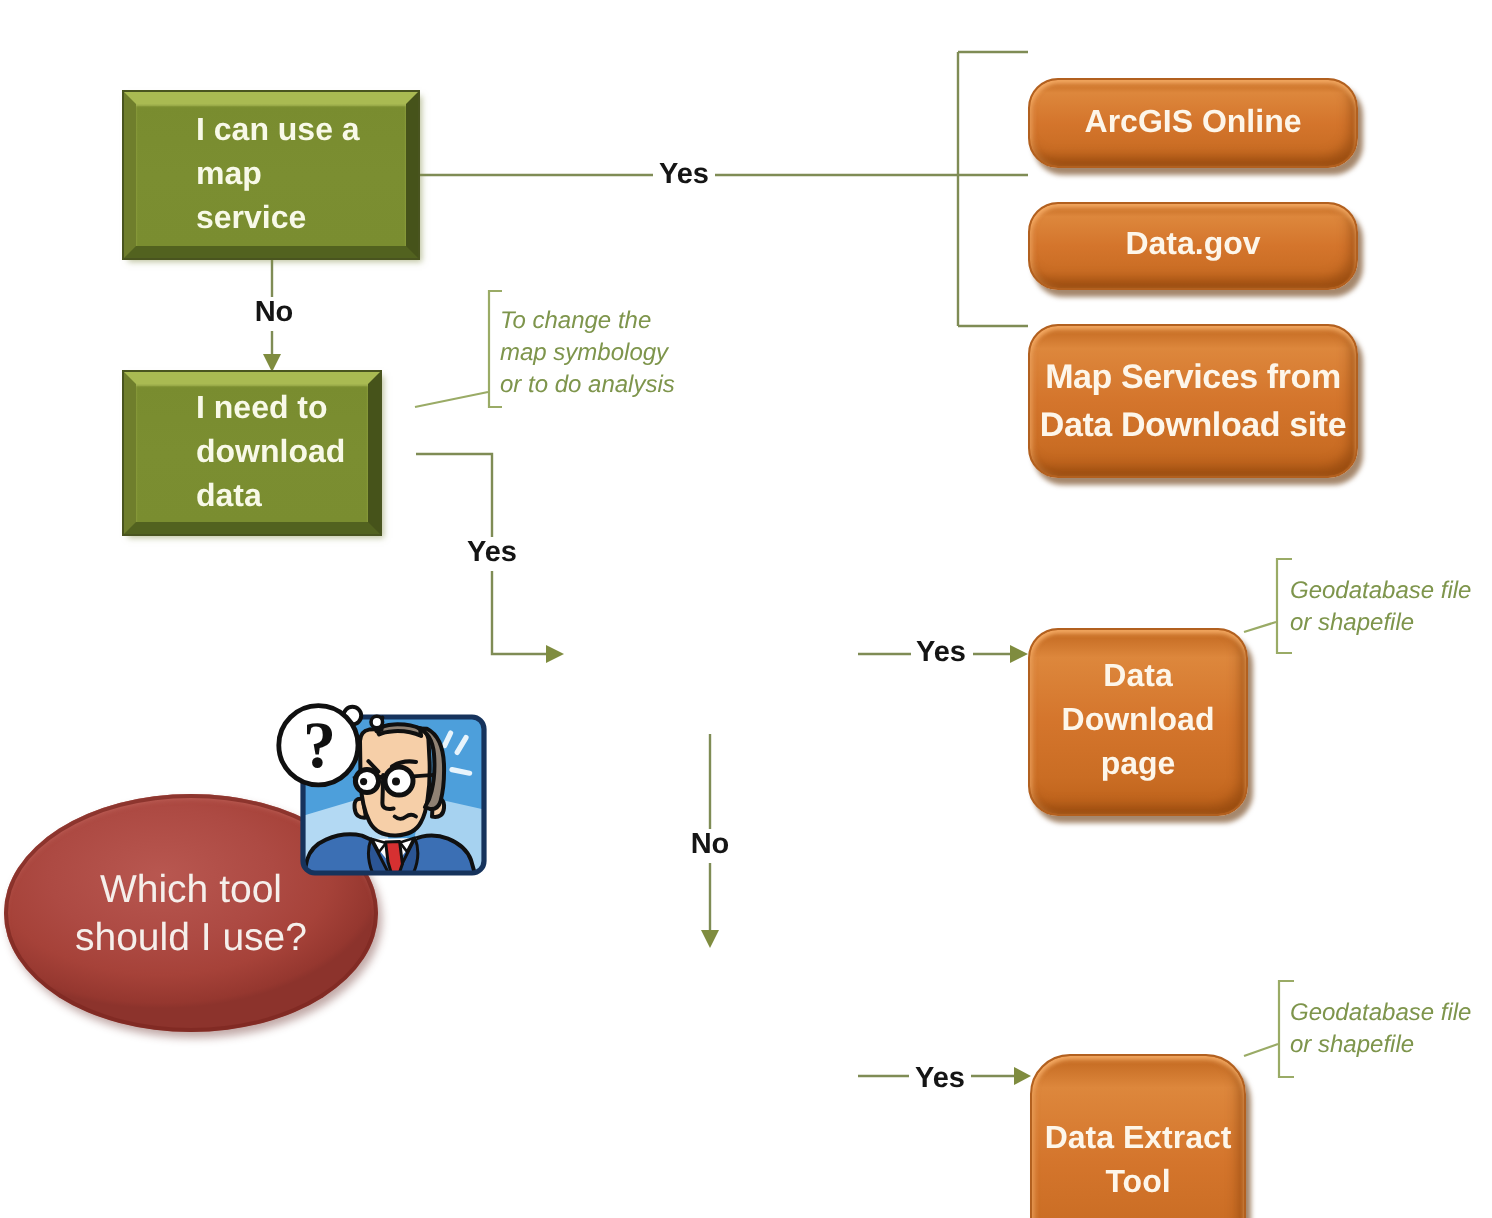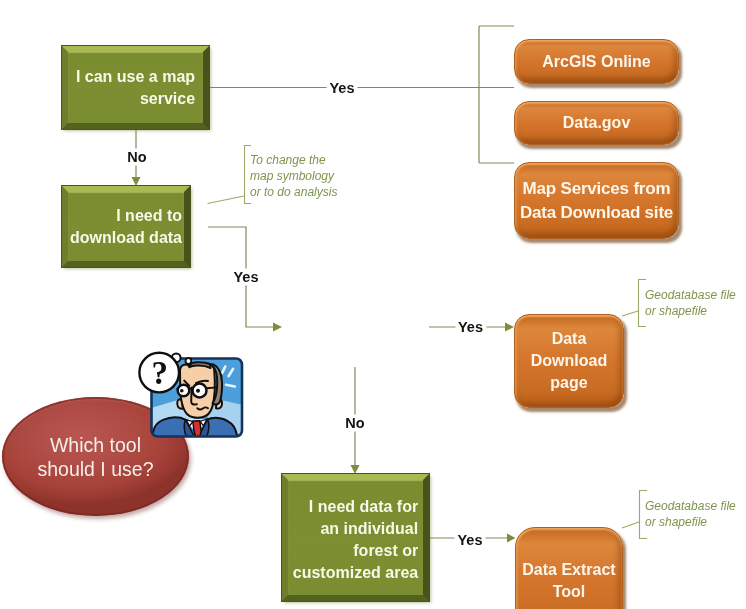--- a/index.html
+++ b/index.html
@@ -7,21 +7,21 @@
   #page{position:relative;width:746px;height:609px;background:#ffffff;}
   .gbox{position:absolute;box-sizing:border-box;
     background:linear-gradient(180deg,#798c2f 0%,#7b8e31 50%,#7a8d30 100%);
     border-top:6px solid #a9ba52;
     border-left:6px solid #6f7e2c;
     border-right:6px solid #46531a;
     border-bottom:6px solid #52621f;
     outline:1px solid #49541f;
     box-shadow:2px 2px 3px rgba(130,140,70,0.5), inset 0 1px 1px rgba(200,215,110,0.55);
     color:#f8f9e8;font-weight:bold;font-size:16px;line-height:22px;
-    text-align:right;display:flex;align-items:center;justify-content:center;}
+    text-align:left;display:flex;align-items:center;justify-content:center;padding-left:30px;}
   .obox{position:absolute;box-sizing:border-box;border-radius:15px;
     background:linear-gradient(180deg,#c1671f 0%,#dd873c 15%,#d4752c 50%,#ca6d24 80%,#bb6019 100%);
     box-shadow:2.5px 3.5px 2.5px rgba(105,55,10,0.6), inset 0 2px 2px rgba(248,175,105,0.85), inset -3px -4px 6px rgba(120,55,5,0.5), inset 2px 0 2px rgba(242,165,95,0.5);
     border:1px solid #b2601f;
     color:#fdf6ea;font-weight:bold;font-size:16px;line-height:22px;
     text-align:center;display:flex;align-items:center;justify-content:center;margin-top:36px;}
   .lbl{position:absolute;background:#ffffff;color:#151515;font-weight:bold;font-size:14.5px;line-height:15px;padding:1px 3px;transform:translate(-50%,-50%);}
   .ann{position:absolute;color:#7e954c;font-style:italic;font-size:12px;line-height:16px;white-space:nowrap;}
   svg{position:absolute;left:0;top:0;}
 </style>
@@ -53,21 +53,20 @@
       <path d="M251 145.5 H244.5 V203.5 H251"></path>
       <path d="M622 316 L638 311"></path>
       <path d="M646 279.5 H638.5 V326.5 H646"></path>
       <path d="M622 528 L639 522"></path>
       <path d="M647 490.5 H639.5 V538.5 H647"></path>
     </g>
   </svg>
 
   <div class="gbox" style="left:62px;top:46px;width:147px;height:83px;">I can use a map<br>service</div>
   <div class="gbox" style="left:62px;top:186px;width:128px;height:81px;">I need to<br>download data</div>
-  <div class="gbox" style="left:282px;top:474px;width:147px;height:127px;padding-top:5px;">I need data for<br>an individual<br>forest or<br>customized area</div>
 
   <div class="obox" style="left:514px;top:3px;width:165px;height:45px;">ArcGIS Online</div>
   <div class="obox" style="left:514px;top:65px;width:165px;height:44px;">Data.gov</div>
   <div class="obox" style="left:514px;top:126px;width:165px;height:77px;font-size:17px;letter-spacing:-0.2px;line-height:23.5px;">Map Services from<br>Data Download site</div>
   <div class="obox" style="left:514px;top:278px;width:110px;height:94px;">Data<br>Download<br>page</div>
   <div class="obox" style="left:515px;top:491px;width:108px;height:108px;border-radius:20px;">Data Extract<br>Tool</div>
 
   <div class="lbl" style="left:342px;top:88px;">Yes</div>
   <div class="lbl" style="left:137px;top:157px;">No</div>
   <div class="lbl" style="left:246px;top:277px;">Yes</div>

